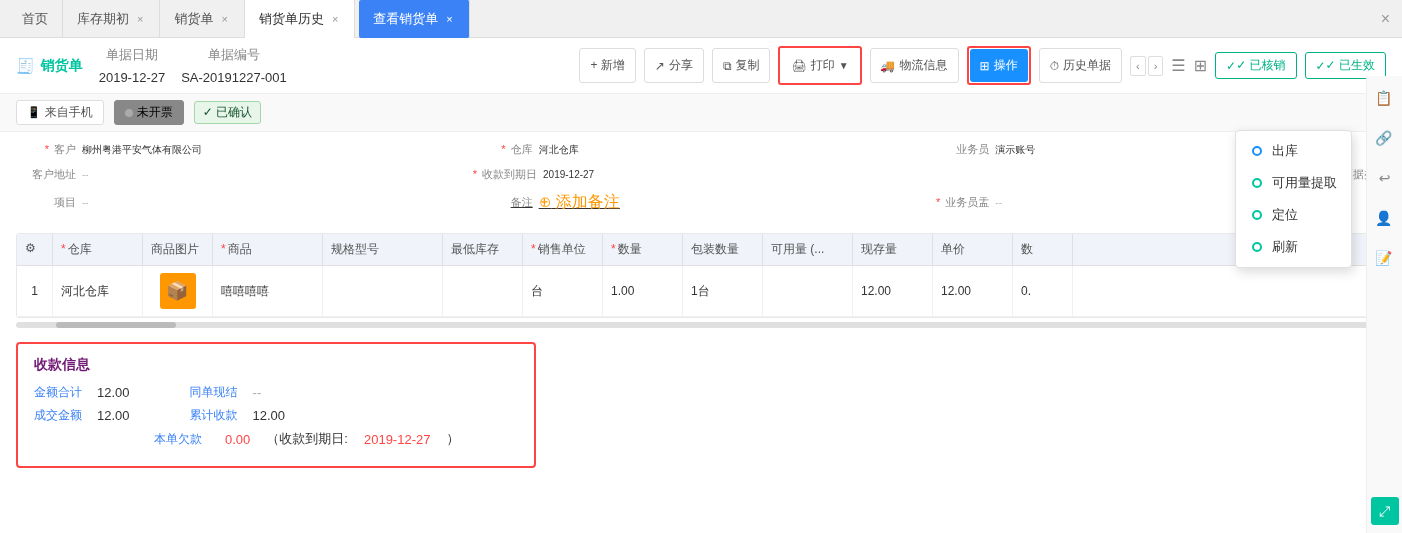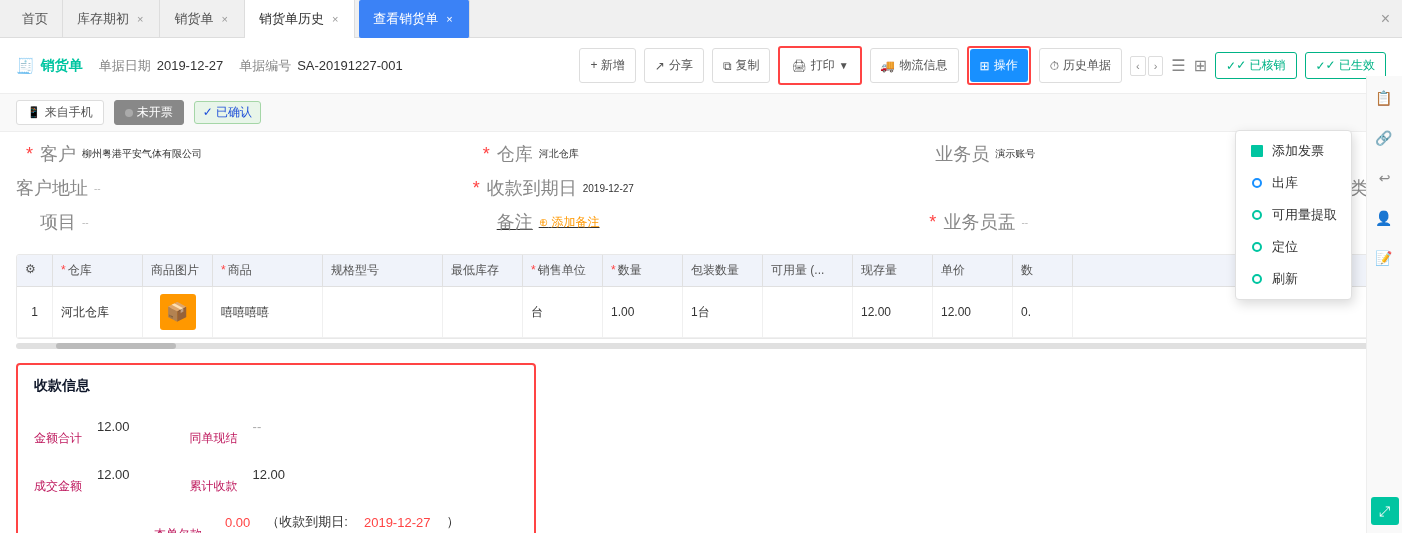--- a/index.html
+++ b/index.html
@@ -22,21 +22,21 @@
 
     
     .main-content { background: #fff; height: calc(100vh - 38px); overflow: hidden; position: relative; }
 
     
     .doc-header {
       display: flex; align-items: center; padding: 8px 16px; border-bottom: 1px solid #eee;
       background: #fff; gap: 16px;
     }
     .doc-title { display: flex; align-items: center; gap: 6px; color: #00c5a1; font-size: 14px; font-weight: 600; }
-    .doc-meta { display: flex; align-items: center; gap: 6px; font-size: 13px; color: #555; }
+    .doc-meta { display: flex; align-items: center; gap: 6px; font-size: 13px; color: #555; flex-direction: column; }
     .doc-meta-label { color: #888; }
     .doc-meta-value { color: #333; }
     .doc-actions { margin-left: auto; display: flex; align-items: center; gap: 8px; }
     .action-btn {
       display: flex; align-items: center; gap: 4px; padding: 8px 10px; border: 1px solid #ddd;
       border-radius: 3px; cursor: pointer; font-size: 12px; color: #555; background: #fff;
     }
     .action-btn.active-op { background: #1890ff; color: #fff; border-color: #1890ff; }
     .status-btn {
       display: flex; align-items: center; gap: 4px; padding: 4px 10px; border-radius: 3px;
@@ -52,27 +52,27 @@
       background: #f9f9f9; gap: 10px;
     }
     .toolbar-btn {
       display: flex; align-items: center; gap: 4px; padding: 3px 10px;
       border: 1px solid #ddd; border-radius: 3px; cursor: pointer; font-size: 12px;
       color: #555; background: #fff;
     }
     .toolbar-btn .dot { width: 8px; height: 8px; border-radius: 50%; display: inline-block; }
     .toolbar-btn .dot.gray { background: #aaa; }
     .status-tag { padding: 2px 8px; border-radius: 3px; font-size: 12px; }
-    .status-tag.confirmed { background: #e8f5e9; color: #1d4ed8; border: 1px solid #a5d6a7; }
+    .status-tag.confirmed { background: #e8f5e9; color: #14532d; border: 1px solid #a5d6a7; }
 
     
     .form-section { padding: 10px 16px; background: #fff; }
     .form-row { display: flex; align-items: center; margin-bottom: 10px; gap: 0; }
     .form-field { display: flex; align-items: center; flex: 1; gap: 6px; }
-    .field-label { color: #888; font-size: 18px; min-width: 60px; text-align: right; white-space: nowrap; }
+    .field-label { color: #888; font-size: 11px; min-width: 60px; text-align: right; white-space: nowrap; }
     .required-star { color: #ff4444; margin-right: 2px; }
     .field-value { color: #333; font-size: 10px; flex: 1; }
     .field-value.empty { color: #bbb; }
 
     
     .table-container { margin: 0 16px; border: 1px solid #e8e8e8; border-radius: 3px; overflow: hidden; }
     .table-header { display: flex; background: #f0f3fa; border-bottom: 1px solid #e0e0e0; }
     .table-header-cell {
       padding: 7px 8px; font-size: 12px; color: #555; font-weight: 500;
       border-right: 1px solid #e0e0e0; flex-shrink: 0;
@@ -99,24 +99,24 @@
     .col-amount { width: 60px; }
 
     .product-img { width: 36px; height: 36px; background: #ff9800; border-radius: 3px; display: flex; align-items: center; justify-content: center; }
 
     
     .bottom-section { display: flex; padding: 10px 16px; gap: 20px; }
     .payment-info {
       border: 2px solid #ff4444; border-radius: 4px; padding: 12px 16px;
       min-width: 520px; background: #fff;
     }
-    .payment-title { font-size: 14px; font-weight: 600; color: #0f172a; margin-bottom: 10px; }
+    .payment-title { font-size: 14px; font-weight: 600; color: #701a75; margin-bottom: 10px; }
     .payment-row { display: flex; gap: 60px; margin-bottom: 6px; }
     .payment-item { display: flex; align-items: center; gap: 8px; }
-    .payment-label { color: #be185d; font-size: 12px; min-width: 55px; margin-top: 25px; }
+    .payment-label { color: #3b82f6; font-size: 12px; min-width: 55px; }
     .payment-value { color: #333; font-size: 13px; }
     .payment-value.red { color: #ff4444; }
     .payment-value.empty { color: #aaa; }
 
     
     .right-sidebar {
       position: absolute; right: 0; top: 38px; width: 36px;
       background: #f9f9f9; border-left: 1px solid #eee; display: flex;
       flex-direction: column; align-items: center; padding: 8px 0; gap: 12px; height: calc(100% - 38px);
     }
@@ -138,21 +138,21 @@
     .dropdown-item .circle-icon { width: 10px; height: 10px; border-radius: 50%; border: 2px solid; }
     .dropdown-item .circle-icon.blue { border-color: #1890ff; }
     .dropdown-item .circle-icon.teal { border-color: #00c5a1; }
 
     
     .op-highlight { border: 2px solid #ff4444; border-radius: 3px; padding: 1px; }
 
     .nav-arrows { display: flex; gap: 2px; }
     .nav-arrow { padding: 3px 5px; border: 1px solid #ddd; border-radius: 2px; cursor: pointer; font-size: 11px; color: #888; background: #fff; }
 
-    .add-note { color: #ff9800; cursor: pointer; font-size: 12px; }
+    .add-note { color: #ff9800; cursor: pointer; font-size: 16px; }
 
     
     .scroll-indicator { height: 6px; background: #e0e0e0; border-radius: 3px; margin: 4px 16px; }
     .scroll-thumb { width: 120px; height: 6px; background: #bbb; border-radius: 3px; margin-left: 40px; }
   </style>
 </head>
 <body>
 
 <div style="height: 533px; width: 1402px; overflow: hidden; position: relative; background: #f0f0f0;">
 
@@ -240,21 +240,21 @@
           <span style="margin-left:-4px;">✓ 已生效</span>
         </button>
       </div>
     </div>
 
     <div class="second-toolbar">
       <button class="toolbar-btn">
         <span style="font-size:11px;">📱</span>
         <span>来自手机</span>
       </button>
-      <button class="toolbar-btn" style="background:#888; color:#ffffff; border-color:#888;">
+      <button class="toolbar-btn" style="background:#888; color:#000000; border-color:#888;">
         <span class="dot gray"></span>
         <span>未开票</span>
       </button>
       <div class="status-tag confirmed">
         <span>✓</span>
         <span>已确认</span>
       </div>
     </div>
 
     <div class="form-section">
@@ -401,26 +401,20 @@
             <span class="payment-value red">2019-12-27</span>
             <span class="payment-value">）</span>
           </div>
         </div>
       </div>
     </div>
 
     <div class="dropdown-menu">
       <div class="dropdown-item">
         <div class="item-icon">
-          <div class="square-icon" style="background:#00c5a1;"></div>
-        </div>
-        <span>添加发票</span>
-      </div>
-      <div class="dropdown-item">
-        <div class="item-icon">
           <div class="circle-icon blue"></div>
         </div>
         <span>出库</span>
       </div>
       <div class="dropdown-item">
         <div class="item-icon">
           <div class="circle-icon teal"></div>
         </div>
         <span>可用量提取</span>
       </div>

